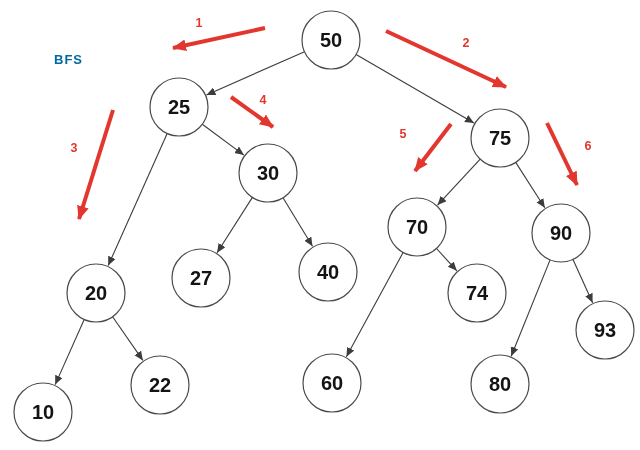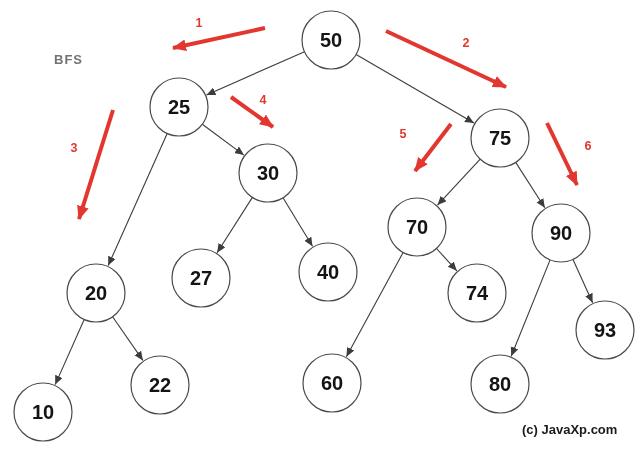--- a/index.html
+++ b/index.html
@@ -21,21 +21,21 @@
     left: 0;
     top: 0;
   }
   .bfs-label {
     position: absolute;
     left: 54px;
     top: 52px;
     font-size: 13px;
     font-weight: bold;
     letter-spacing: 1px;
-    color: #737373;
+    color: #0369a1;
   }
   .copyright {
     position: absolute;
     left: 522px;
     top: 422px;
     font-size: 13px;
     font-weight: bold;
     color: #1b1b1b;
   }
 </style>
@@ -133,14 +133,13 @@
       <g>
         <circle cx="332" cy="383" r="29" fill="#ffffff" stroke="#4a4a4a" stroke-width="1.2"></circle>
         <text x="332" y="390" fill="#141414" font-size="20" font-weight="bold" text-anchor="middle" font-family="&quot;Liberation Sans&quot;, sans-serif">60</text>
       </g>
       <g>
         <circle cx="500" cy="384" r="29" fill="#ffffff" stroke="#4a4a4a" stroke-width="1.2"></circle>
         <text x="500" y="391" fill="#141414" font-size="20" font-weight="bold" text-anchor="middle" font-family="&quot;Liberation Sans&quot;, sans-serif">80</text>
       </g>
     </svg>
   <div class="bfs-label">BFS</div>
-  <div class="copyright">(c) JavaXp.com</div>
 </div>
 
 </body></html>

